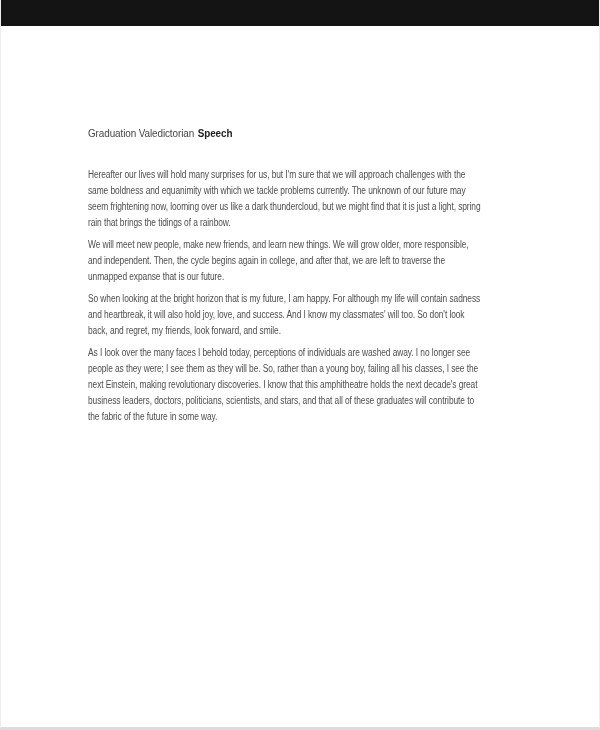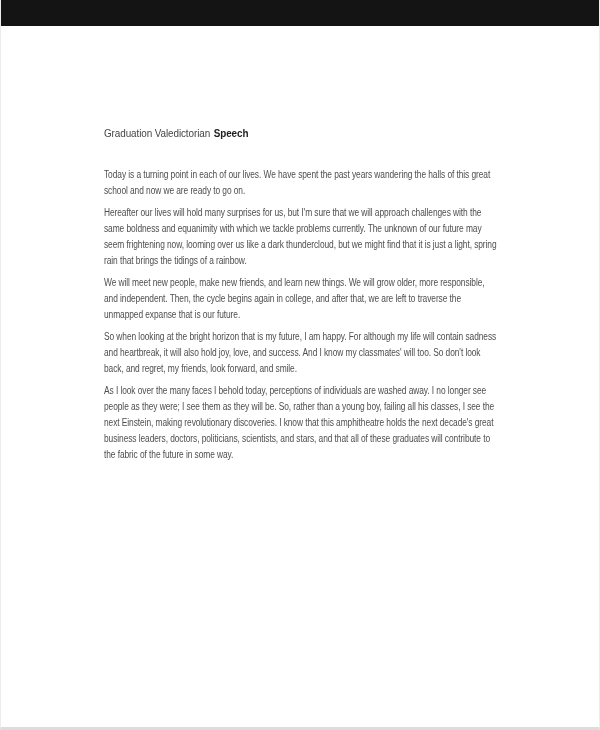--- a/index.html
+++ b/index.html
@@ -25,21 +25,21 @@
     position: absolute;
     top: 0;
     left: 0;
     width: 100%;
     height: 26px;
     background: #141414;
   }
   .doc {
     position: absolute;
     top: 26px;
-    left: 103px;
+    left: 87px;
     width: 414px;
   }
   .doc-title {
     margin: 100px 0 0 0;
     font-size: 11px;
     line-height: 15px;
     white-space: nowrap;
     transform: scaleX(0.90);
     transform-origin: 0 0;
     letter-spacing: -0.1px;
@@ -78,24 +78,20 @@
   <div class="top-bar"></div>
 
   <div class="doc">
 
     <h1 class="doc-title">
       <span class="t-reg">Graduation Valedictorian</span><span class="t-bold">Speech</span>
     </h1>
 
     <div class="body-text">
 
-      <div class="para">
-        <div class="line">Today is a turning point in each of our lives. We have spent the past years wandering the halls of this great</div>
-        <div class="line">school and now we are ready to go on.</div>
-      </div>
 
 
 
       <div class="para">
         <div class="line">Hereafter our lives will hold many surprises for us, but I'm sure that we will approach challenges with the</div>
         <div class="line">same boldness and equanimity with which we tackle problems currently. The unknown of our future may</div>
         <div class="line">seem frightening now, looming over us like a dark thundercloud, but we might find that it is just a light, spring</div>
         <div class="line">rain that brings the tidings of a rainbow.</div>
       </div>
 

